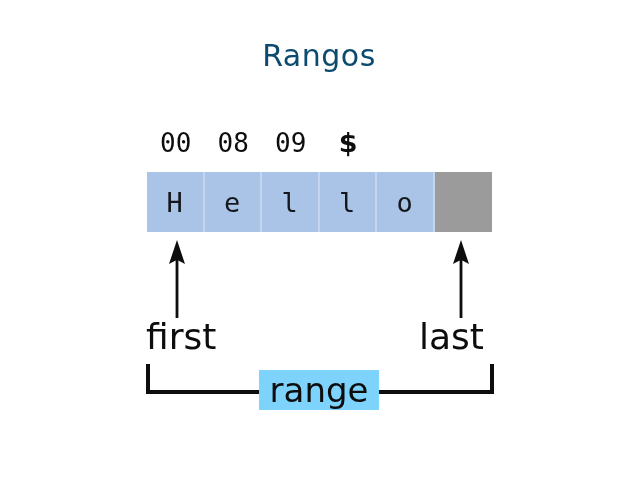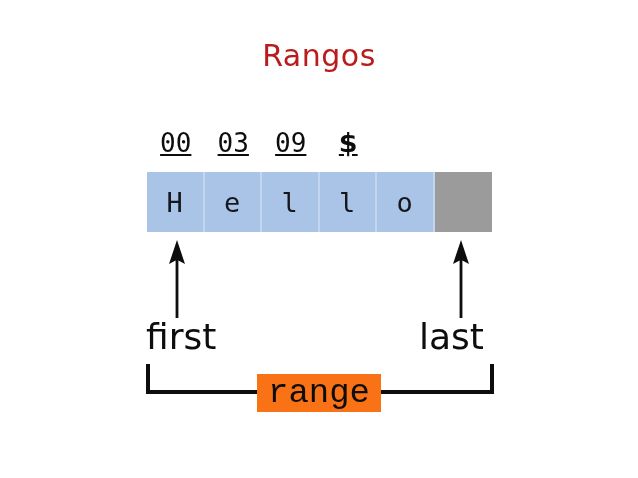--- a/index.html
+++ b/index.html
@@ -27,33 +27,32 @@
   
   .title {
     position: absolute;
     left: 0;
     top: 38px;
     width: 638px;
     text-align: center;
     font-family: "DejaVu Sans", sans-serif;
     font-size: 30px;
     line-height: 36px;
-    color: #b91c1c;
+    color: #0c4a6e;
     letter-spacing: 0.5px;
   }
 
   
   .index-row {
     position: absolute;
     left: 147px;
     top: 126px;
     width: 345px;
     height: 34px;
     display: flex;
-    text-decoration: underline;
   }
   .index-cell {
     flex: 0 0 57.5px;
     width: 57.5px;
     text-align: center;
     font-family: "DejaVu Sans Mono", monospace;
     font-size: 26px;
     line-height: 34px;
     color: #0d0d0d;
   }
@@ -134,35 +133,34 @@
     left: 0;
     top: 370px;
     width: 638px;
     text-align: center;
     font-family: "DejaVu Sans", sans-serif;
     font-size: 34px;
     line-height: 40px;
     color: #0d0d0d;
   }
   .range-label span {
-    background: #f97316;
+    background: #7dd3fc;
     padding: 0 11px;
-    font-family: Liberation Mono, monospace;
   }
 </style>
 </head>
 <body>
 
 <div id="canvas">
 
   <div class="title">Rangos</div>
 
   <div class="index-row">
     <div class="index-cell">00</div>
-    <div class="index-cell">03</div>
+    <div class="index-cell">08</div>
     <div class="index-cell">09</div>
     <div class="index-cell sentinel">$</div>
   </div>
 
   <div class="array-row">
     <div class="cell">H</div>
     <div class="cell">e</div>
     <div class="cell">l</div>
     <div class="cell">l</div>
     <div class="cell">o</div>

